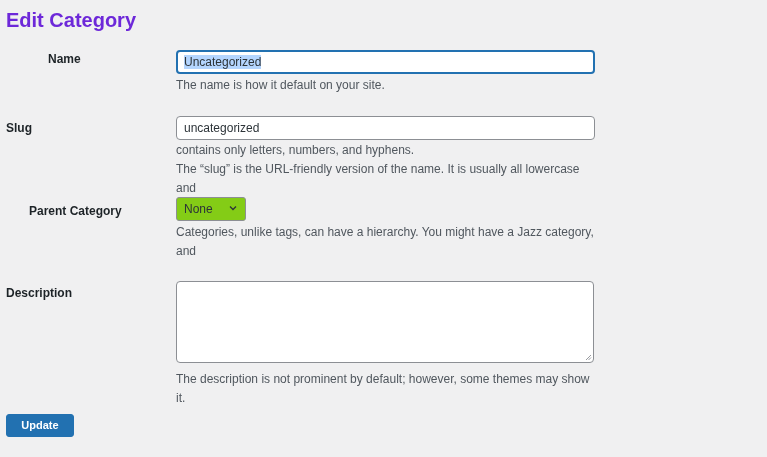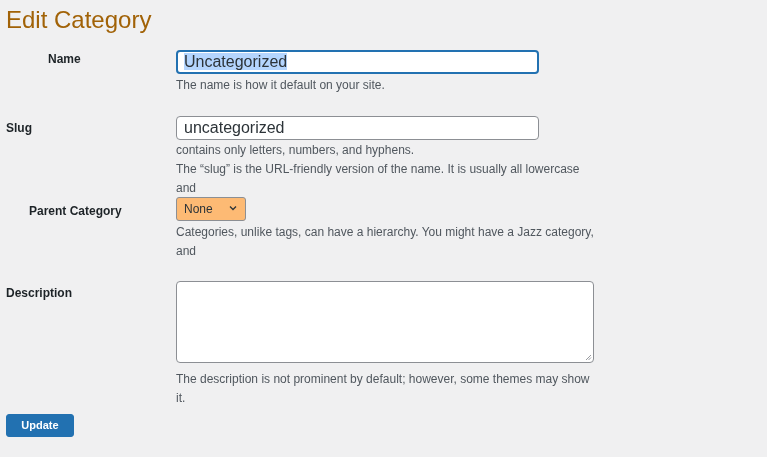--- a/index.html
+++ b/index.html
@@ -5,47 +5,47 @@
     * { box-sizing: border-box; margin: 0; padding: 0; }
     html, body {
       width: 767px; height: 457px; overflow: hidden;
       background: #f0f0f1;
       font-family: "Liberation Sans", sans-serif;
       color: #1d2327;
       font-size: 13px;
     }
     .page-title {
       position: absolute; left: 6px; top: 8px;
-      font-size: 24px; font-weight: 400; color: #a16207;
+      font-size: 20px; font-weight: 700; color: #6d28d9;
       line-height: 24px;
     }
     .field-label {
       position: absolute; left: 6px;
       font-size: 12px; font-weight: 700; color: #1d2327;
     }
     .desc {
       position: absolute; left: 176px;
       font-size: 12px; color: #50575e; line-height: 19px;
       width: 420px;
     }
     .text-input {
-      position: absolute; left: 176px; width: 363px; height: 24px;
+      position: absolute; left: 176px; width: 419px; height: 24px;
       background: #fff; border: 1px solid #8c8f94; border-radius: 4px;
-      font-family: "Liberation Sans", sans-serif; font-size: 16px;
+      font-family: "Liberation Sans", sans-serif; font-size: 12px;
       color: #2c3338; padding: 0 7px; line-height: 22px;
     }
     .text-input.focused {
       border: 2px solid #2271b1;
       padding: 0 6px;
       line-height: 20px;
     }
     .selected-text { background: #b4d5fe; }
     .select-box {
       position: absolute; left: 176px; top: 197px; width: 70px; height: 24px;
-      background: #fdba74; border: 1px solid #8c8f94; border-radius: 3px;
+      background: #84cc16; border: 1px solid #8c8f94; border-radius: 3px;
       font-size: 12px; color: #2c3338; padding: 0 7px; line-height: 22px;
     }
     .select-box .chev {
       position: absolute; right: 7px; top: 5px; width: 10px; height: 10px;
     }
     .textarea {
       position: absolute; left: 176px; top: 281px; width: 418px; height: 82px;
       background: #fff; border: 1px solid #8c8f94; border-radius: 4px;
     }
     .textarea .grip {

